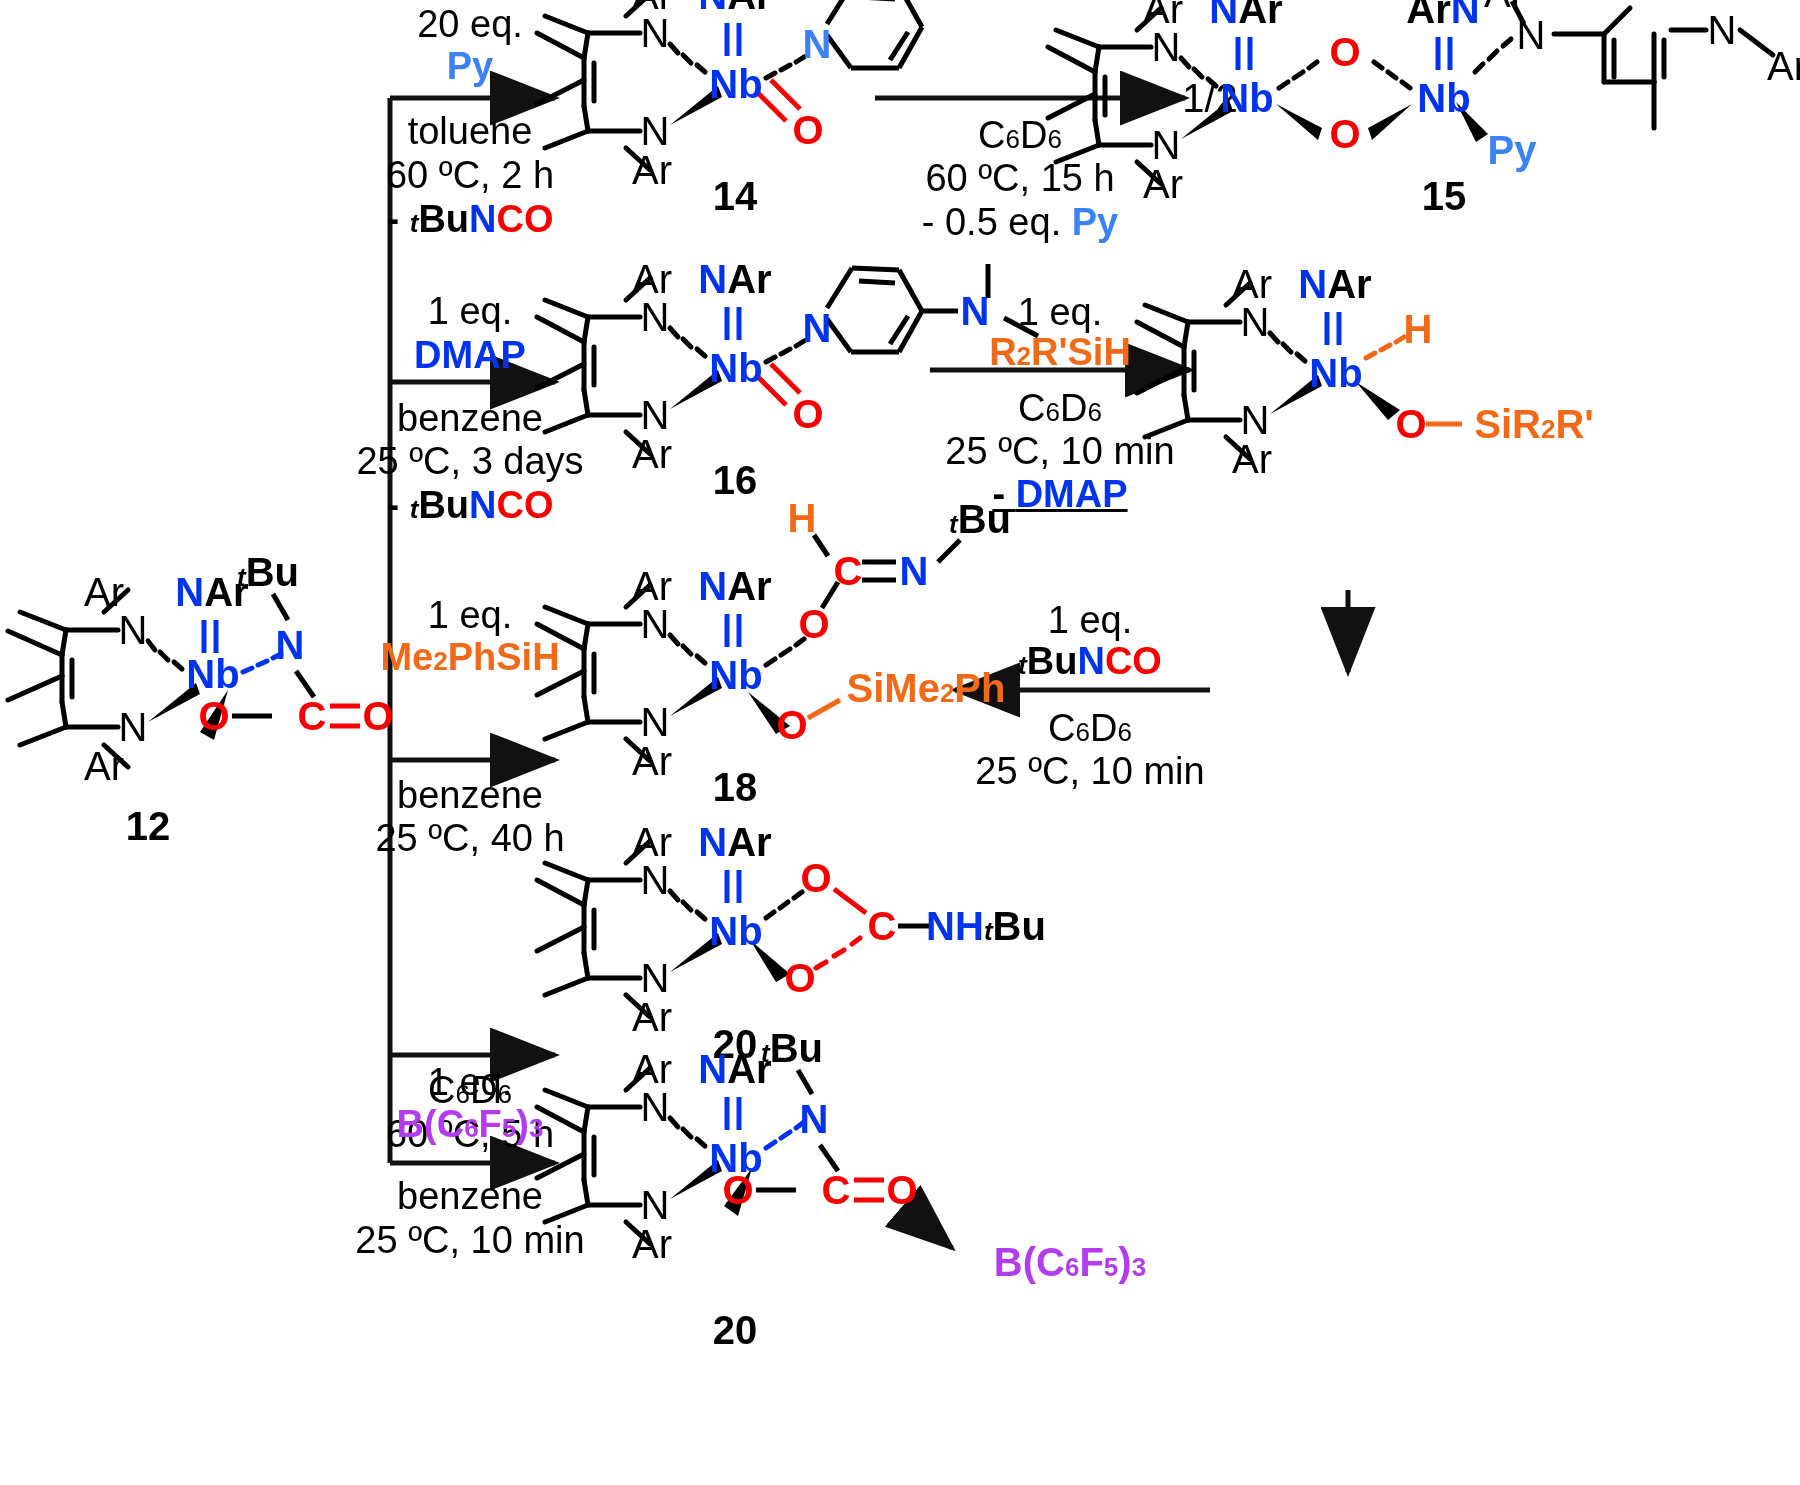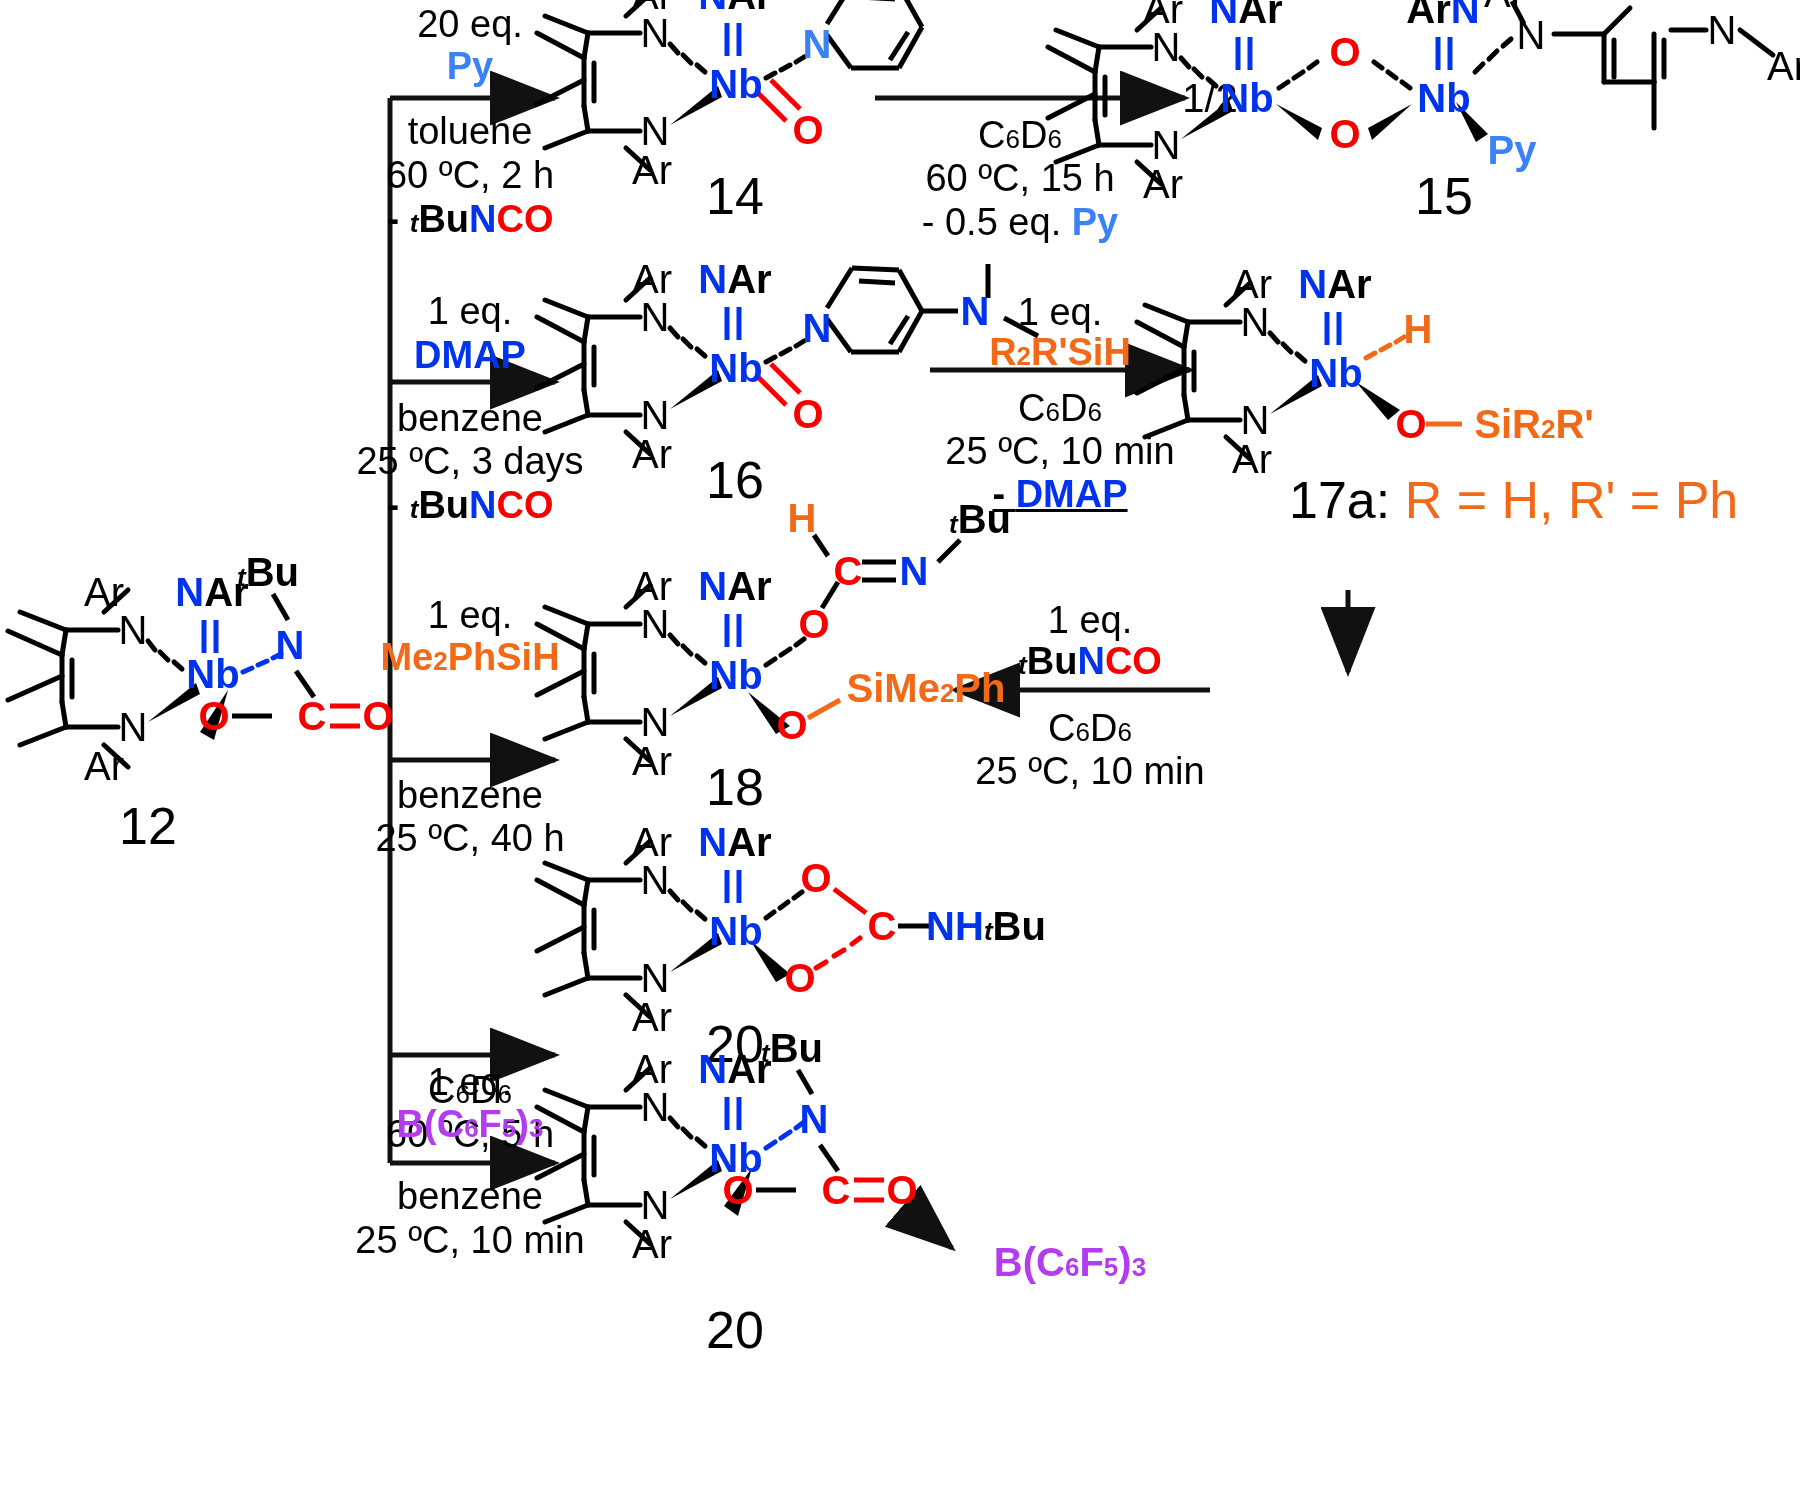--- a/index.html
+++ b/index.html
@@ -7,21 +7,21 @@
        font-family:"Liberation Sans",sans-serif;color:#000;}
   .stage{position:absolute;left:0;top:0;width:1800px;height:1485px;}
   svg.layer{position:absolute;left:0;top:0;width:1800px;height:1485px;overflow:visible;}
 
   
   .lbl{position:absolute;white-space:nowrap;line-height:1;}
   .atom{font-size:40px;font-weight:400;}
   .atomb{font-size:40px;font-weight:700;}
   .cond{font-size:38px;font-weight:400;}
   .condb{font-size:38px;font-weight:700;}
-  .num{font-size:52px;font-weight:400;}
+  .num{font-size:40px;font-weight:700;}
   .sub{font-size:26px;}
   .sup{font-size:26px;font-style:italic;}
   .blue{color:#0033ee;}
   .lblue{color:#3b82f6;}
   .red{color:#f80000;}
   .orange{color:#f26a18;}
   .purple{color:#b43cf0;}
   .blk{color:#000;}
   .ctr{transform:translate(-50%,-50%);}
 </style>
@@ -508,21 +508,20 @@
 <div class="lbl atom ctr" style="left:1255px;top:322px;">N</div>
 <div class="lbl atom ctr" style="left:1255px;top:420px;">N</div>
 <div class="lbl atom ctr" style="left:1252px;top:284px;">Ar</div>
 <div class="lbl atom ctr" style="left:1252px;top:459px;">Ar</div>
 <div class="lbl atomb ctr" style="left:1335px;top:284px;"><span class="blue">N</span><span class="blk">Ar</span></div>
 <div class="lbl atomb blue ctr" style="left:1336px;top:373px;">Nb</div>
 <div class="lbl atomb orange ctr" style="left:1418px;top:329px;">H</div>
 <div class="lbl atomb red ctr" style="left:1411px;top:424px;">O</div>
 <div class="lbl atomb orange ctr" style="left:1534px;top:424px;"><span>SiR</span><span class="sub">2</span><span>R'</span></div>
 
-<div class="lbl num" style="left:1289px;top:474px;"><span class="blk">17a:</span> <span class="orange">R = H, R' = Ph</span></div>
 
 <div class="lbl cond ctr" style="left:470px;top:615px;">1 eq.</div>
 <div class="lbl condb orange ctr" style="left:470px;top:657px;"><span>Me</span><span class="sub">2</span><span>PhSiH</span></div>
 <div class="lbl cond ctr" style="left:470px;top:795px;">benzene</div>
 <div class="lbl cond ctr" style="left:470px;top:838px;">25 ºC, 40 h</div>
 
 <div class="lbl atom ctr" style="left:655px;top:624px;">N</div>
 <div class="lbl atom ctr" style="left:655px;top:722px;">N</div>
 <div class="lbl atom ctr" style="left:652px;top:586px;">Ar</div>
 <div class="lbl atom ctr" style="left:652px;top:761px;">Ar</div>

